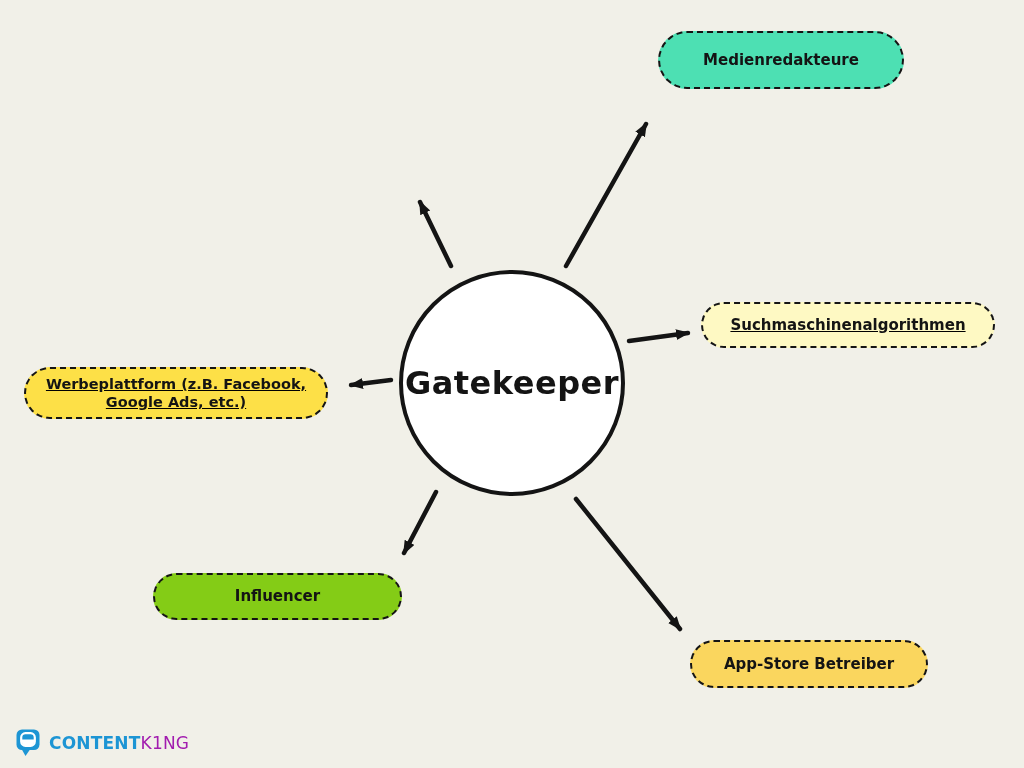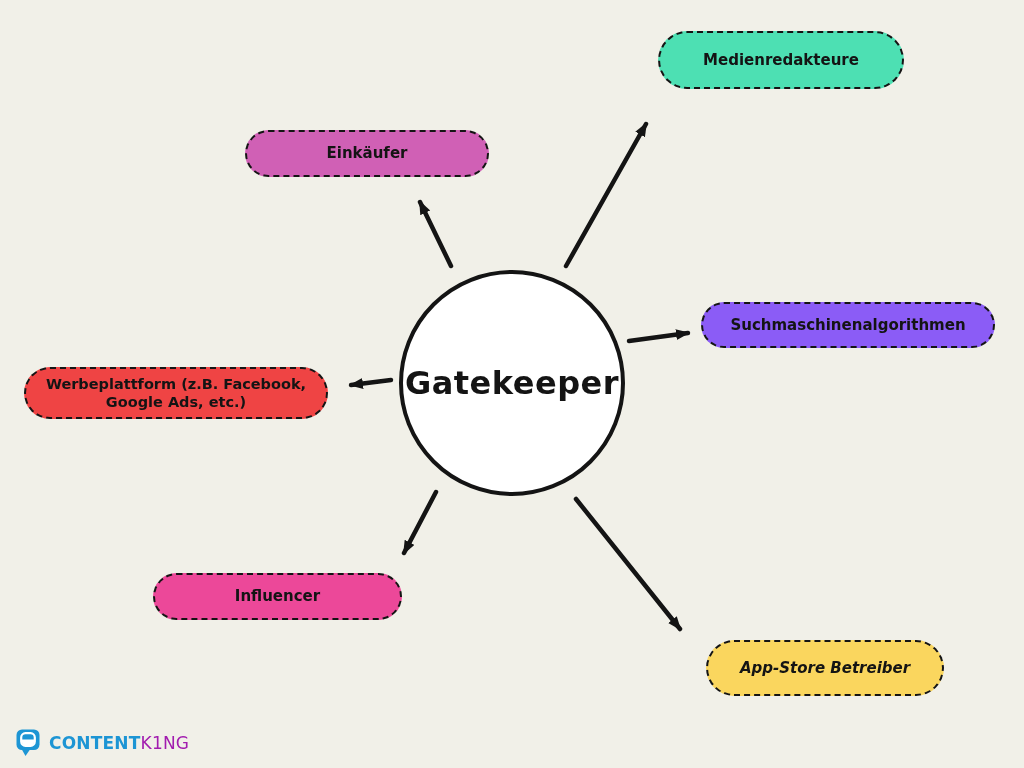--- a/index.html
+++ b/index.html
@@ -54,21 +54,21 @@
     font-weight: 600;
     color: #141414;
     line-height: 1.25;
   }
   .pill.small span { font-size: 14.5px; }
   .node-medienredakteure { left: 658px; top: 31px;  width: 246px; height: 58px; }
   .node-einkaeufer       { left: 245px; top: 130px; width: 244px; height: 47px; }
   .node-suchmaschinen    { left: 701px; top: 302px; width: 294px; height: 46px; }
   .node-werbeplattform   { left: 24px;  top: 367px; width: 304px; height: 52px; }
   .node-influencer       { left: 153px; top: 573px; width: 249px; height: 47px; }
-  .node-appstore         { left: 706px; top: 640px; width: 238px; height: 56px; font-style: italic; }
+  .node-appstore         { left: 690px; top: 640px; width: 238px; height: 48px; }
   .logo {
     position: absolute;
     left: 16px;
     top: 729px;
     display: flex;
     align-items: center;
     gap: 7px;
   }
   .logo-icon { display: block; }
   .logo-text {
@@ -99,33 +99,30 @@
   </svg>
 
   <div class="center-node">
     <span>Gatekeeper</span>
   </div>
 
   <div class="pill node-medienredakteure" style="background-color: rgb(77, 224, 179);">
     <span>Medienredakteure</span>
   </div>
 
-  <div class="pill node-einkaeufer" style="background-color: rgb(208, 96, 181);">
-    <span>Einkäufer</span>
-  </div>
 
-  <div class="pill node-suchmaschinen" style="background-color: #8b5cf6;">
+  <div class="pill node-suchmaschinen" style="background-color: #fef9c3; text-decoration: underline;">
     <span>Suchmaschinenalgorithmen</span>
   </div>
 
-  <div class="pill small node-werbeplattform" style="background-color: #ef4444;">
+  <div class="pill small node-werbeplattform" style="background-color: #fde047; text-decoration: underline;">
     <span>Werbeplattform (z.B. Facebook, Google Ads, etc.)</span>
   </div>
 
-  <div class="pill node-influencer" style="background-color: #ec4899;">
+  <div class="pill node-influencer" style="background-color: #84cc16;">
     <span>Influencer</span>
   </div>
 
   <div class="pill node-appstore" style="background-color: rgb(250, 214, 94);">
     <span>App-Store Betreiber</span>
   </div>
 
   <div class="logo">
     <span style="display: block; height: 28px; color: rgb(29, 149, 212);">
       <svg class="logo-icon" width="26" height="28" viewBox="0 0 26 28">

